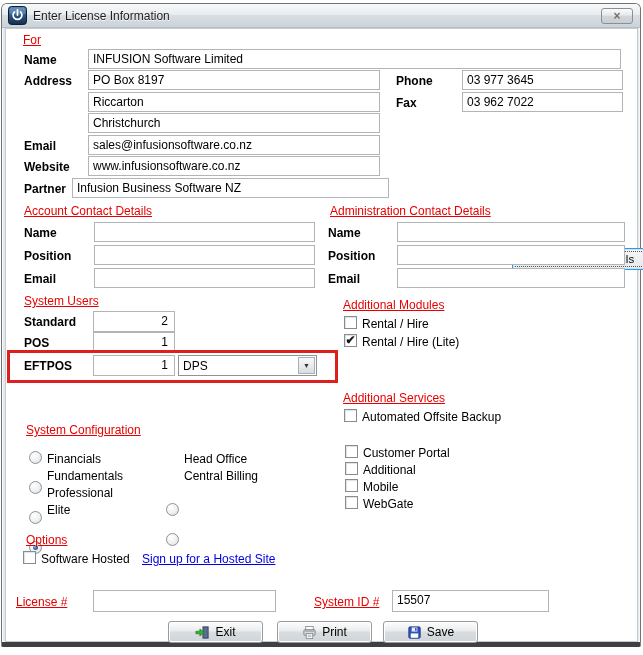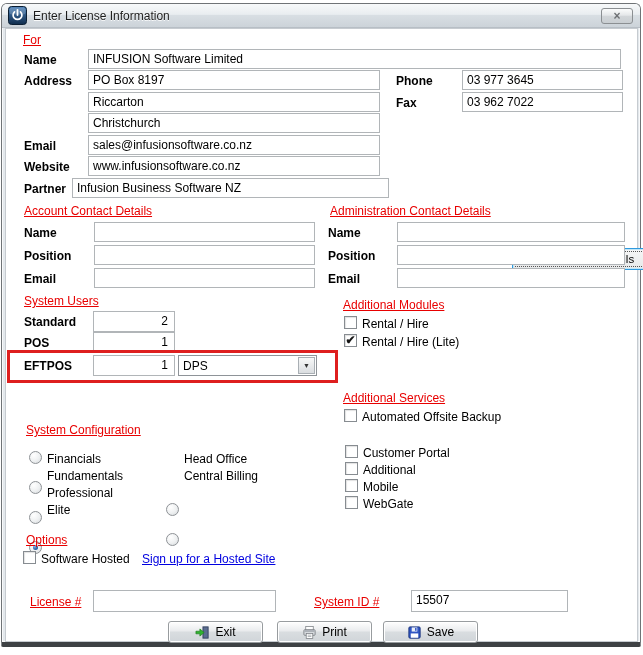--- a/index.html
+++ b/index.html
@@ -178,24 +178,24 @@
   <div class="abs radio" style="left:166px;top:451px;"></div>
   <div class="abs" style="left:184px;top:452px;">Head Office</div>
   <div class="abs radio" style="left:166px;top:468px;"></div>
   <div class="abs" style="left:184px;top:469px;">Central Billing</div>
 
   <div class="abs hdr" style="left:26px;top:533px;">Options</div>
   <div class="abs checkbox" style="left:23px;top:551px;"></div>
   <div class="abs" style="left:41px;top:552px;">Software Hosted</div>
   <div class="abs link" style="left:142px;top:552px;">Sign up for a Hosted Site</div>
 
-  <div class="abs hdr" style="left:30px;top:595px;">License #</div>
+  <div class="abs hdr" style="left:16px;top:595px;">License #</div>
   <div class="abs field" style="left:93px;top:590px;width:183px;height:22px;"></div>
   <div class="abs hdr" style="left:314px;top:595px;">System ID #</div>
-  <div class="abs field" style="left:392px;top:590px;width:157px;height:22px;margin-left:19px;">15507</div>
+  <div class="abs field" style="left:392px;top:590px;width:157px;height:22px;">15507</div>
 
   <div class="abs btn" style="left:168px;top:621px;width:95px;height:22px;text-align:center;">
     <span>
       <svg width="15" height="15" viewBox="0 0 16 16">
         <rect x="8.5" y="2" width="5.5" height="12" fill="#5b6d90" stroke="#33425f" stroke-width="1"></rect>
         <rect x="9.8" y="3.3" width="3" height="9.4" fill="#8fa3c4" opacity="0"></rect>
         <path d="M1 6.6 h4.2 V4.2 L9.8 8 5.2 11.8 V9.4 H1 z" fill="#2fb32f" stroke="#1d7a1d" stroke-width="0.7"></path>
       </svg>
     </span>
     <span>Exit</span>

